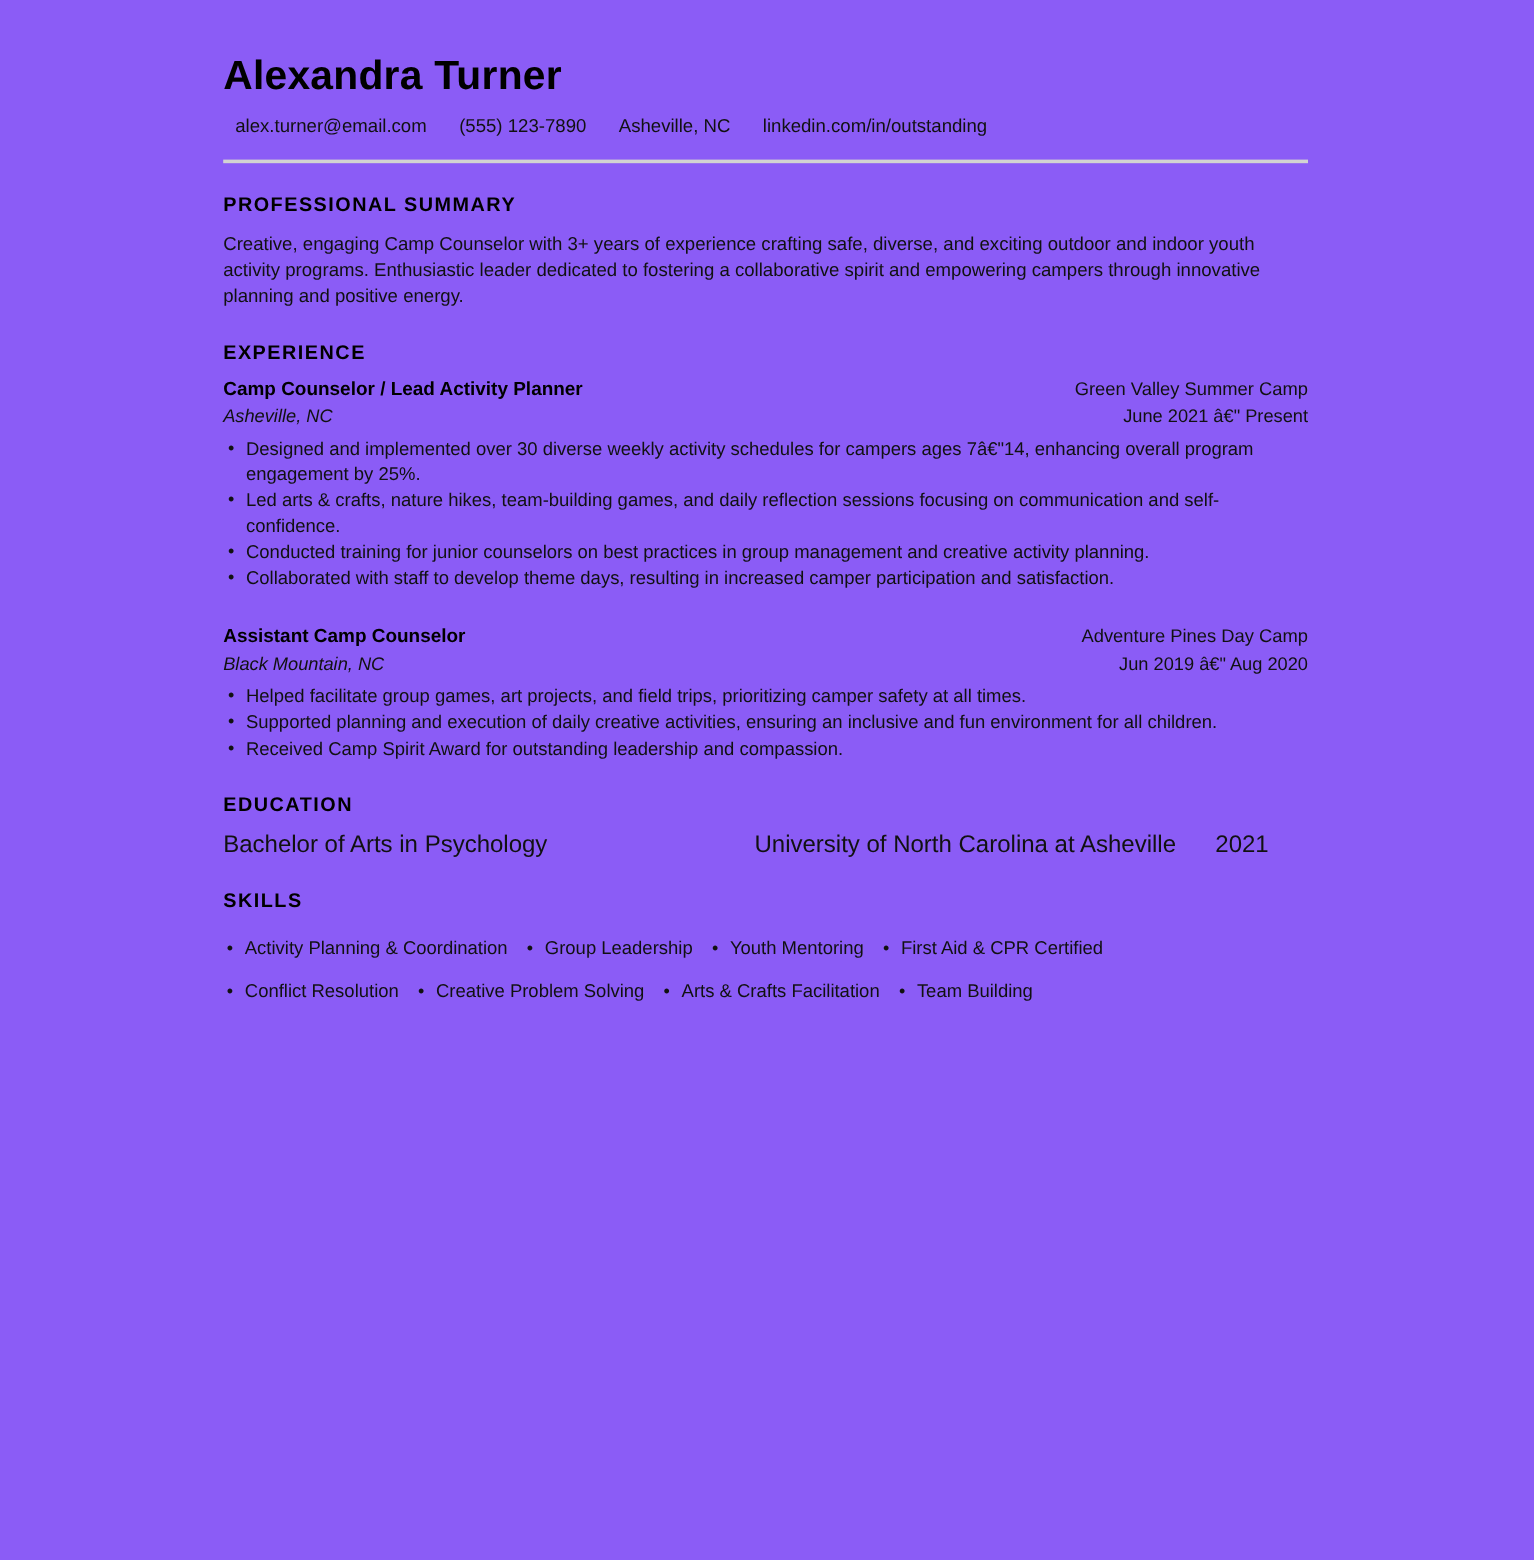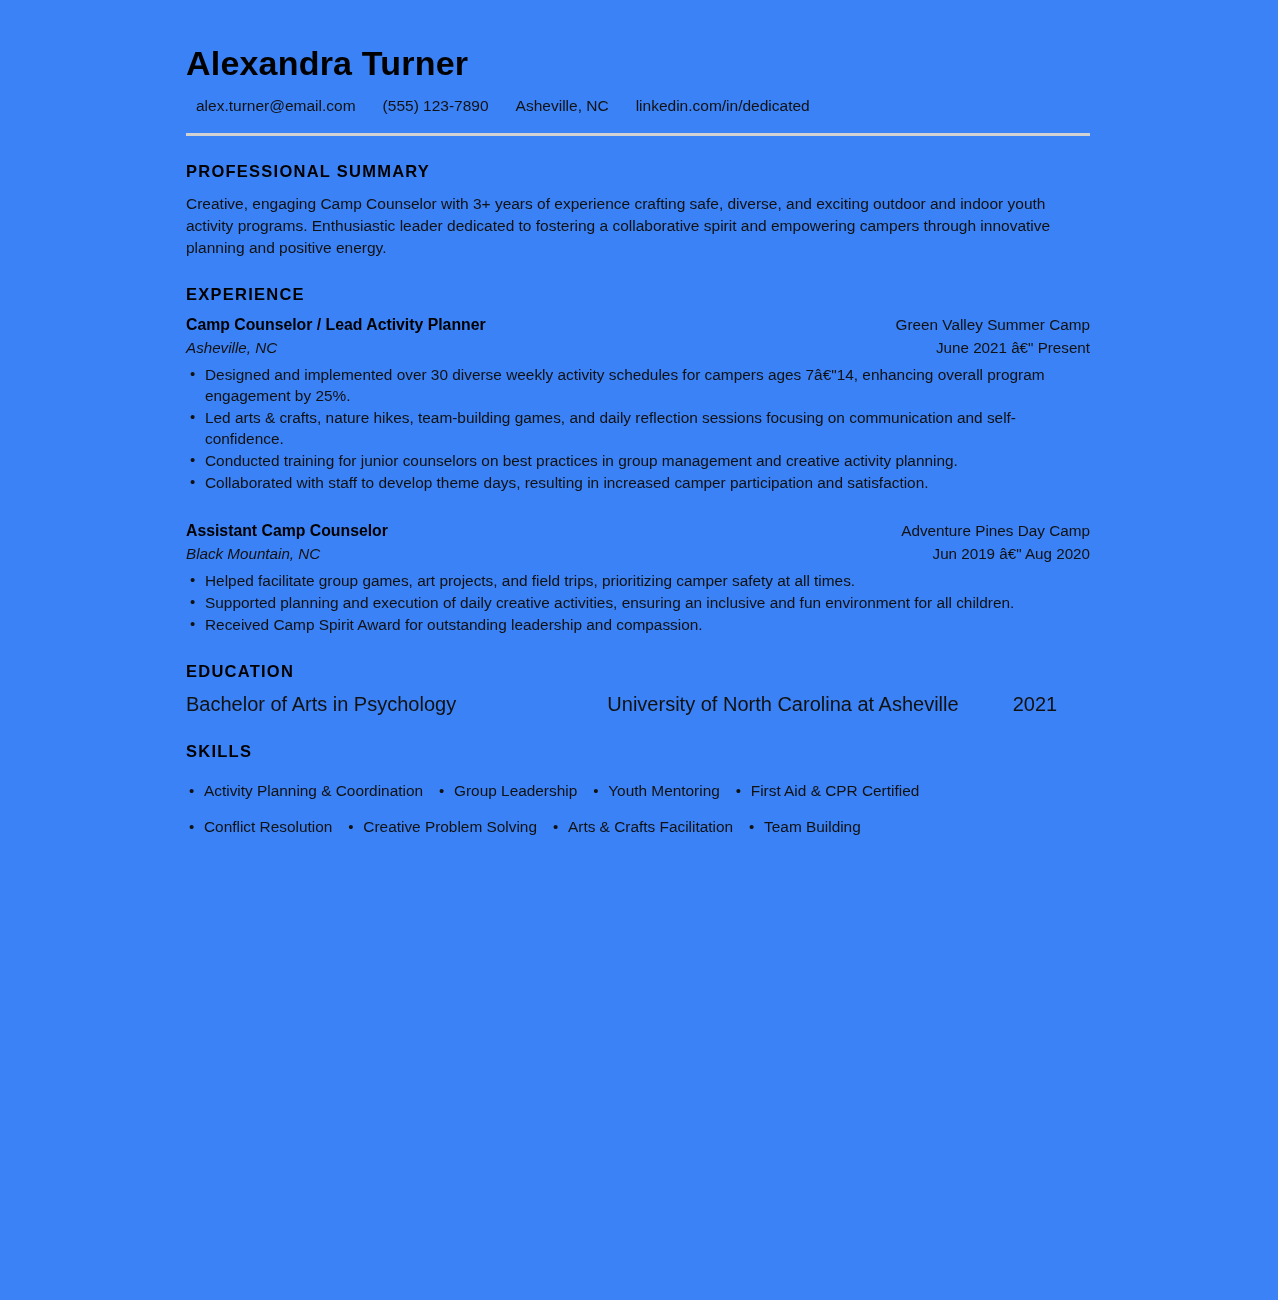--- a/index.html
+++ b/index.html
@@ -12,21 +12,21 @@
     min-height: 1300px;
     font-family: "Liberation Sans", sans-serif;
     color: #000000;
     -webkit-font-smoothing: none;
   }
   .page {
     width: 1278px;
     min-height: 1300px;
     box-sizing: border-box;
     padding: 44px 188px 40px 186px;
-    background: #3b82f6;
+    background: #8b5cf6;
   }
   .resume {
     width: 904px;
   }
 
   
   .name {
     font-size: 34px;
     font-weight: bold;
     line-height: 1.12;
@@ -126,21 +126,21 @@
 
   
   .edu-row {
     display: flex;
     width: 904px;
     font-size: 20px;
     color: #111;
     align-items: baseline;
   }
   .edu-degree { flex: 0 0 400px; text-align: left; }
-  .edu-school { flex: 1 1 auto; text-align: center; }
+  .edu-school { flex: 1 1 auto; text-align: right; }
   .edu-year   { flex: 0 0 110px; text-align: center; }
 
   
   .skills-list {
     list-style: none;
     margin: 2px 0 0 0;
     padding: 0;
     font-size: 0;
     line-height: 0;
     width: 904px;
@@ -166,21 +166,21 @@
   }
 </style>
 </head>
 <body>
 
 <div class="page">
   <div class="resume">
 
     <div>
       <h1 class="name">Alexandra Turner</h1>
-      <div class="contact-line"><span class="contact-item">alex.turner@email.com</span><span class="contact-gap"></span><span class="contact-item">(555) 123-7890</span><span class="contact-gap"></span><span class="contact-item">Asheville, NC</span><span class="contact-gap"></span><span class="contact-item">linkedin.com/in/dedicated</span></div>
+      <div class="contact-line"><span class="contact-item">alex.turner@email.com</span><span class="contact-gap"></span><span class="contact-item">(555) 123-7890</span><span class="contact-gap"></span><span class="contact-item">Asheville, NC</span><span class="contact-gap"></span><span class="contact-item">linkedin.com/in/outstanding</span></div>
       <hr class="header-rule">
     </div>
 
     <div class="section">
       <h2 class="section-title">PROFESSIONAL SUMMARY</h2>
       <p class="summary-text">Creative, engaging Camp Counselor with 3+ years of experience crafting safe, diverse, and exciting outdoor and indoor youth activity programs. Enthusiastic leader dedicated to fostering a collaborative spirit and empowering campers through innovative planning and positive energy.</p>
     </div>
 
     <div class="section">
       <h2 class="section-title">EXPERIENCE</h2>

